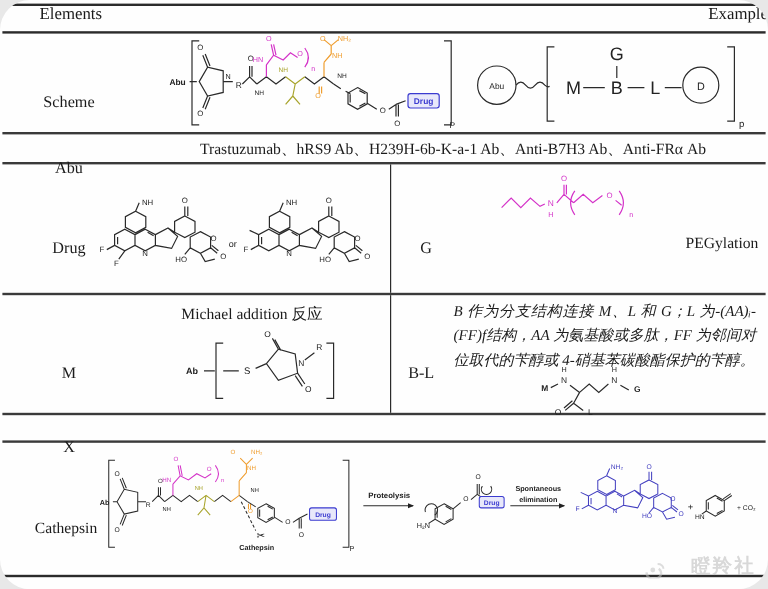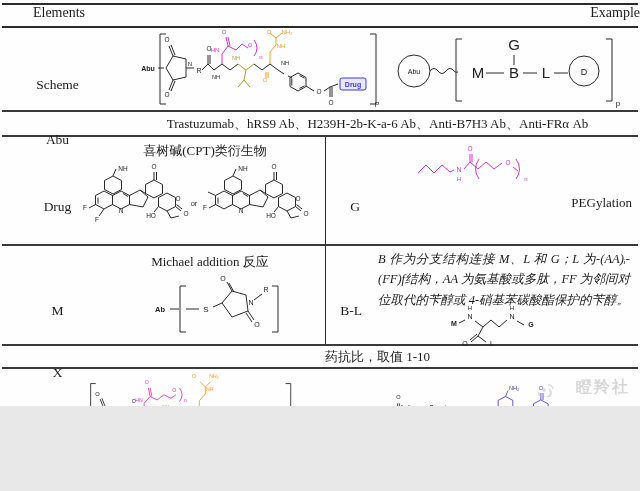--- a/index.html
+++ b/index.html
@@ -1,17 +1,17 @@
 <!DOCTYPE html>
 <html><head>
 <meta charset="utf-8">
 <style>
   html,body{margin:0;padding:0;background:#e8e8e8;}
-  .page{position:relative;width:640px;height:406px;background:#fefefe;overflow:hidden;
-        font-family:"Liberation Serif",serif;color:#1b1b1b;}
+  .page{position:relative;width:640px;height:491px;background:#fefefe;overflow:hidden;
+        font-family:"Liberation Serif",serif;color:#1b1b1b;border-radius:25px;}
   .hline{position:absolute;left:2px;right:2px;height:2px;background:#2b2b2b;}
   .hline.thin{height:1.5px;background:#3a3a3a;}
   .vline{position:absolute;width:1.2px;background:#2b2b2b;}
   .row{position:absolute;left:0;right:0;}
   .cell-label{position:absolute;left:0;width:115px;display:flex;align-items:center;
               justify-content:center;font-size:13.5px;height:100%;margin-top:16px;}
   .center-val{position:absolute;left:115px;right:0;height:100%;display:flex;
               align-items:center;justify-content:center;font-size:13px;}
   .title-line{position:absolute;text-align:center;font-size:13px;}
   svg{font-family:"Liberation Sans",sans-serif;}
@@ -101,26 +101,25 @@
         <text x="88" y="49" fill="#222" font-size="15" text-anchor="middle">M</text>
         <text x="124" y="49" fill="#222" font-size="15" text-anchor="middle">B</text>
         <text x="156" y="49" fill="#222" font-size="15" text-anchor="middle">L</text>
         <text x="194" y="46" fill="#222" font-size="9" text-anchor="middle">D</text>
         <text x="228" y="77" fill="#222" font-size="8" text-anchor="middle">p</text>
       </svg>
   </div>
 
   <div class="row" style="top:112px;height:23px">
     <div class="cell-label">Abu</div>
-    <div class="center-val">Trastuzumab、hRS9 Ab、H239H-2b-K-a-6 Ab、Anti-B7H3 Ab、Anti-FRα Ab</div>
+    <div class="center-val">Trastuzumab、hRS9 Ab、H239H-6b-K-a-1 Ab、Anti-B7H3 Ab、Anti-FRα Ab</div>
   </div>
 
   <div class="row" style="top:137px;height:107px">
     <div class="cell-label" style="height:107px">Drug</div>
-    <div class="title-line" style="left:90px;width:230px;top:5px">喜树碱(CPT)类衍生物</div>
 
     <svg width="240" height="80" viewBox="0 0 240 80" style="position:absolute;left:74px;top:24px">
       <g class="stroke" transform="translate(8,2)">
         <path d="M31,13 L39.5,17.5 L39.5,26.5 L31,31 L22.5,26.5 L22.5,17.5 Z
                  M22,28 L30.5,32.5 L30.5,41.5 L22,46 L13.5,41.5 L13.5,32.5 Z
                  M39,28 L47.5,32.5 L47.5,41.5 L39,46 L30.5,41.5 L30.5,32.5 Z
                  M47.5,32.5 L58,27 L66,34 L61,44 L47.5,41.5 Z
                  M58,27 L63.5,30.5 M72,17 L80.5,21.5 L80.5,30.5 L72,35 L63.5,30.5 L63.5,21.5 Z
                  M85,30 L93.5,34.5 L93.5,43.5 L85,48 L76.5,43.5 L76.5,34.5 Z
                  M16,34.5 V40.5 M41,30.5 L46,33.5
@@ -206,21 +205,20 @@
         <text x="64" y="14" fill="#222" font-size="6" text-anchor="middle">H</text>
         <text x="64" y="23" fill="#222" font-size="7" text-anchor="middle">N</text>
         <text x="83" y="31" fill="#222" font-size="7" text-anchor="middle" font-weight="bold">G</text>
         <text x="17" y="50" fill="#222" font-size="7" text-anchor="middle">O</text>
         <text x="44" y="50" fill="#222" font-size="7" text-anchor="middle">L</text>
       </svg>
   </div>
 
   <div class="row" style="top:346px;height:21px">
     <div class="cell-label" style="height:21px">X</div>
-    <div class="center-val" style="font-size:13px">药抗比，取值 1-10</div>
   </div>
 
   <div class="row" style="top:369px;height:110px">
     <div class="cell-label" style="width:110px;height:110px;font-size:13px">Cathepsin</div>
 
     <svg width="552" height="97" viewBox="0 0 640 112" style="position:absolute;left:82px;top:4px">
       <defs>
         <marker id="ah" markerWidth="7" markerHeight="7" refX="5" refY="2.5" orient="auto">
           <path d="M0,0 L6,2.5 L0,5 Z" fill="#222"></path>
         </marker>

